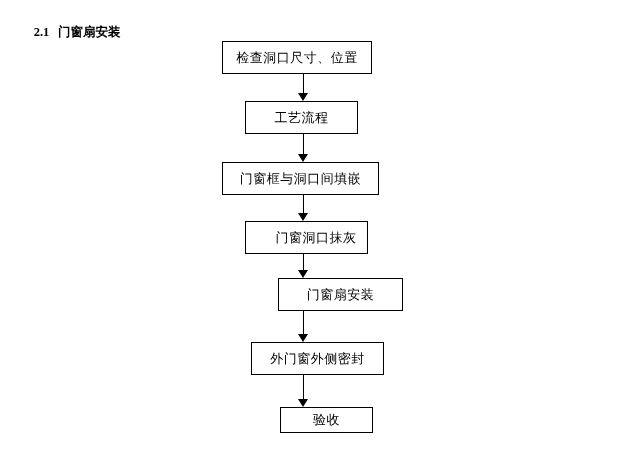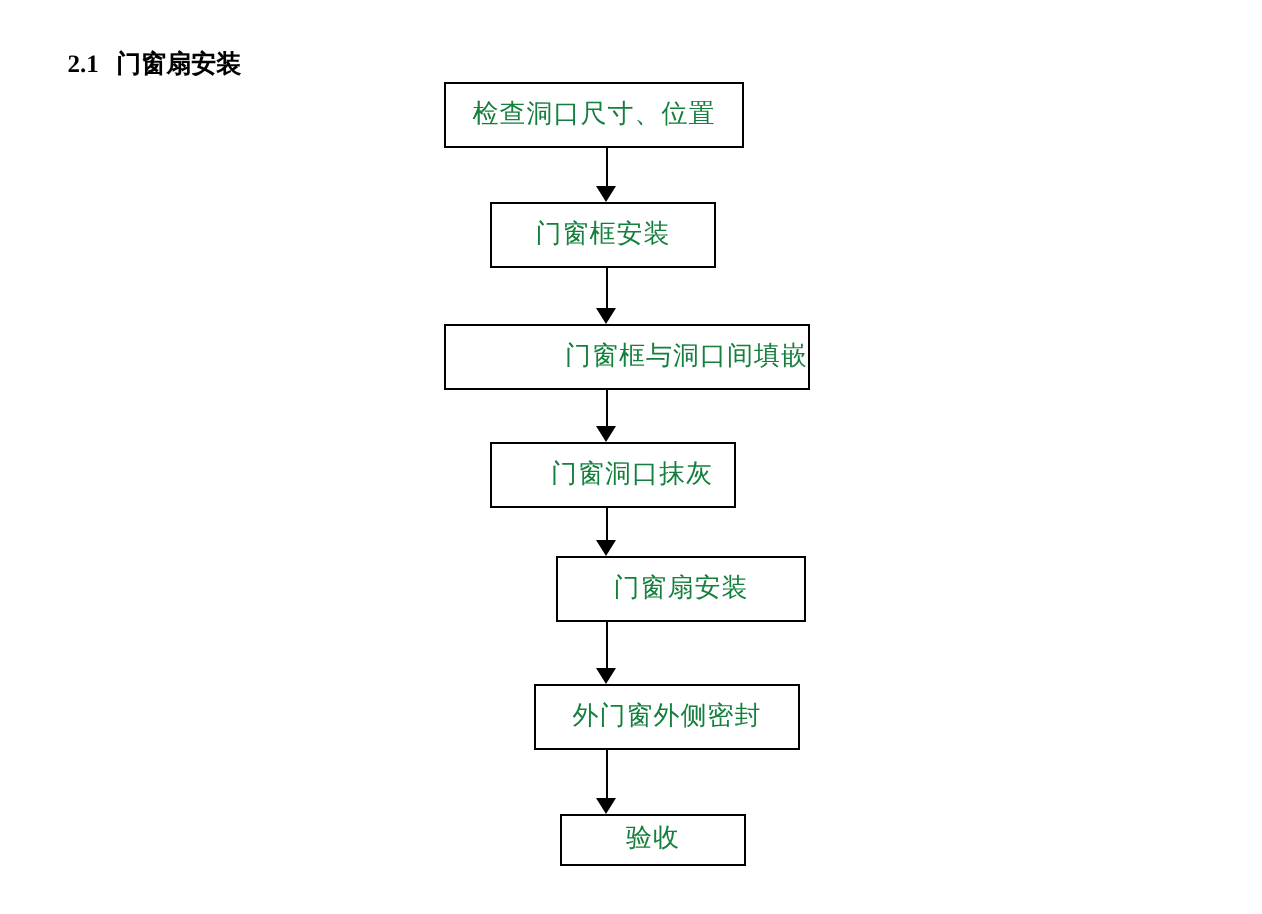--- a/index.html
+++ b/index.html
@@ -52,21 +52,21 @@
     border: 1px solid #000000;
     background: #ffffff;
     display: flex;
     align-items: center;
     justify-content: center;
   }
   .node .node-label {
     font-family: "DejaVu Sans", "Liberation Sans", sans-serif;
     font-size: 13px;
     line-height: 16px;
-    color: #15803d;
+    color: #000000;
     white-space: nowrap;
     letter-spacing: 0.5px;
   }
 
   
   .connector {
     position: absolute;
     width: 11px;
   }
   .connector .shaft {
@@ -121,31 +121,31 @@
         <div class="shaft" style="height: 24px;"></div>
         <div class="head"></div>
       </div>
     </div>
 
   <div id="nodes">
       <div class="node" style="left: 222px; top: 41px; width: 150px; height: 33px;">
         <span class="node-label">检查洞口尺寸、位置</span>
       </div>
       <div class="node" style="left: 245px; top: 101px; width: 113px; height: 33px;">
-        <span class="node-label">门窗框安装</span>
+        <span class="node-label">工艺流程</span>
       </div>
-      <div class="node" style="left: 222px; top: 162px; width: 183px; height: 33px; justify-content: flex-end;">
+      <div class="node" style="left: 222px; top: 162px; width: 157px; height: 33px;">
         <span class="node-label">门窗框与洞口间填嵌</span>
       </div>
       <div class="node" style="left: 245px; top: 221px; width: 123px; height: 33px; padding-left: 19px;">
         <span class="node-label">门窗洞口抹灰</span>
       </div>
       <div class="node" style="left: 244px; top: 278px; width: 125px; height: 33px; margin-left: 34px;">
         <span class="node-label">门窗扇安装</span>
       </div>
-      <div class="node" style="left: 251px; top: 342px; width: 133px; height: 33px; margin-left: 16px;">
+      <div class="node" style="left: 251px; top: 342px; width: 133px; height: 33px;">
         <span class="node-label">外门窗外侧密封</span>
       </div>
       <div class="node" style="left: 280px; top: 407px; width: 93px; height: 26px;">
         <span class="node-label">验收</span>
       </div>
     </div>
 </div>
 
 </body></html>

